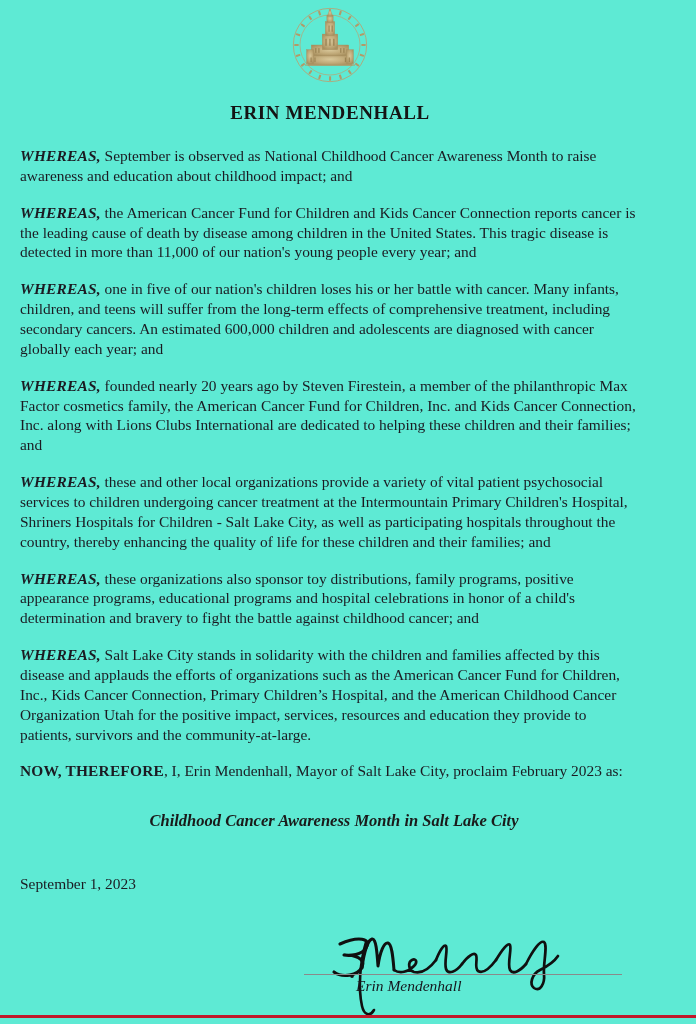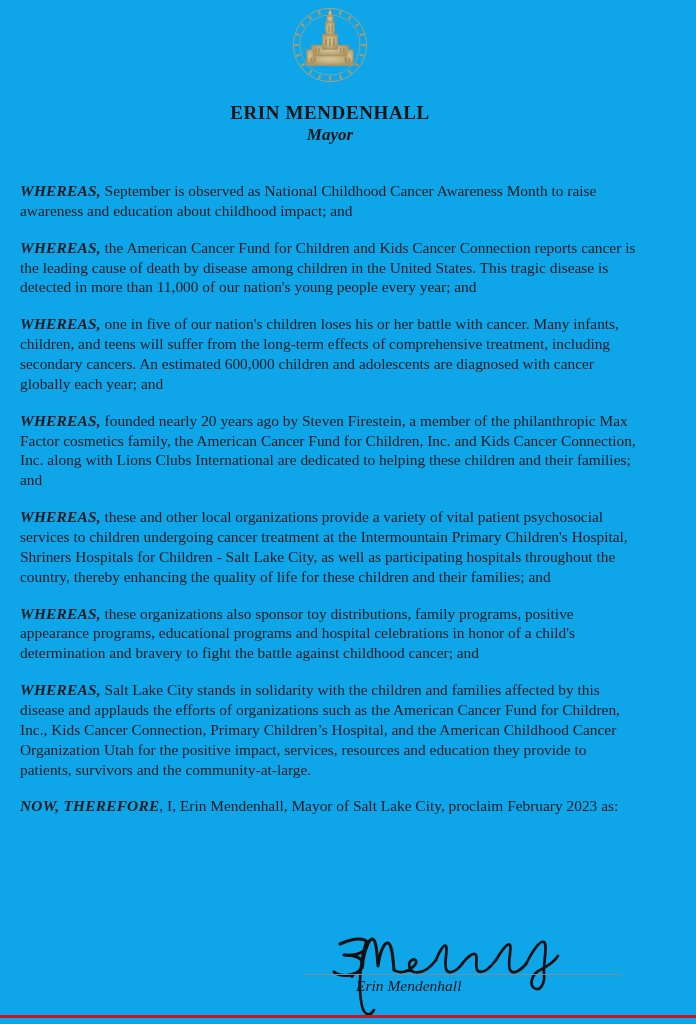--- a/index.html
+++ b/index.html
@@ -16,21 +16,21 @@
     font-family: "Liberation Serif", "DejaVu Serif", serif;
     color: #1a1a1a;
   }
 
   .page {
     position: relative;
     width: 696px;
     height: 1024px;
     box-sizing: border-box;
     padding: 0 56px 0 20px;
-    background: #0ea5e9;
+    background: #5eead4;
   }
 
   
   .seal-wrap {
     display: flex;
     justify-content: center;
     align-items: flex-start;
     padding-top: 6px;
   }
   .seal {
@@ -62,21 +62,21 @@
   .proclamation-heading {
     text-align: center;
     font-size: 16.5px;
     font-weight: bold;
     letter-spacing: 0.3px;
     margin-top: 36px;
   }
 
   
   .body-block {
-    margin-top: 36px;
+    margin-top: 22px;
   }
   .para {
     font-size: 15.4px;
     line-height: 1.29;
     text-align: left;
     margin: 0 0 17px 0;
     color: #1b1b22;
   }
   .para .lead {
     font-weight: bold;
@@ -85,21 +85,20 @@
   }
 
   .para-therefore {
     font-size: 15.4px;
     line-height: 1.29;
     margin: 0;
     color: #1b1b22;
   }
   .para-therefore .lead {
     font-weight: bold;
-    font-style: italic;
     letter-spacing: 0.2px;
   }
 
   
   .declaration {
     text-align: center;
     font-size: 16.5px;
     font-weight: bold;
     font-style: italic;
     margin-top: 30px;
@@ -231,21 +230,20 @@
         <rect x="30" y="66" width="1.5" height="6"></rect>
         <rect x="69" y="66" width="1.5" height="6"></rect>
         <rect x="74" y="66" width="1.5" height="6"></rect>
       </g>
 
       <rect x="18" y="75" width="64" height="1.4" fill="#b29a68"></rect>
     </svg>
   </div>
 
   <div class="mayor-name">ERIN MENDENHALL</div>
-  <div class="mayor-title">Mayor</div>
 
 
   <div class="body-block">
 
     <p class="para">
       <span class="lead">WHEREAS,</span><span> September is observed as National Childhood Cancer Awareness Month to raise awareness and education about childhood impact; and</span>
     </p>
 
     <p class="para">
       <span class="lead">WHEREAS,</span><span> the American Cancer Fund for Children and Kids Cancer Connection reports cancer is the leading cause of death by disease among children in the United States. This tragic disease is detected in more than 11,000 of our nation's young people every year; and</span>
@@ -268,21 +266,23 @@
     </p>
 
     <p class="para">
       <span class="lead">WHEREAS,</span><span> Salt Lake City stands in solidarity with the children and families affected by this disease and applauds the efforts of organizations such as the American Cancer Fund for Children, Inc., Kids Cancer Connection, Primary Children’s Hospital, and the American Childhood Cancer Organization Utah for the positive impact, services, resources and education they provide to patients, survivors and the community-at-large.</span>
     </p>
 
     <p class="para-therefore">
       <span class="lead">NOW, THEREFORE</span><span>, I, Erin Mendenhall, Mayor of Salt Lake City, proclaim February 2023 as:</span>
     </p>
 
-
+    <div class="declaration">Childhood Cancer Awareness Month in Salt Lake City</div>
+
+    <div class="date-line">September 1, 2023</div>
   </div>
 
   <div class="signature-area">
     <svg class="signature-mark" viewBox="0 0 326 96" aria-hidden="true">
       <g fill="none" stroke="#101010" stroke-linecap="round" stroke-linejoin="round">
 
         <path d="M40 22 C58 14, 72 16, 66 26 C62 33, 50 34, 44 33 C54 33, 66 36, 62 45 C58 54, 42 56, 34 50" stroke-width="3.1"></path>
 
         <circle cx="52" cy="54" r="1.9" fill="#101010" stroke="none"></circle>
 

